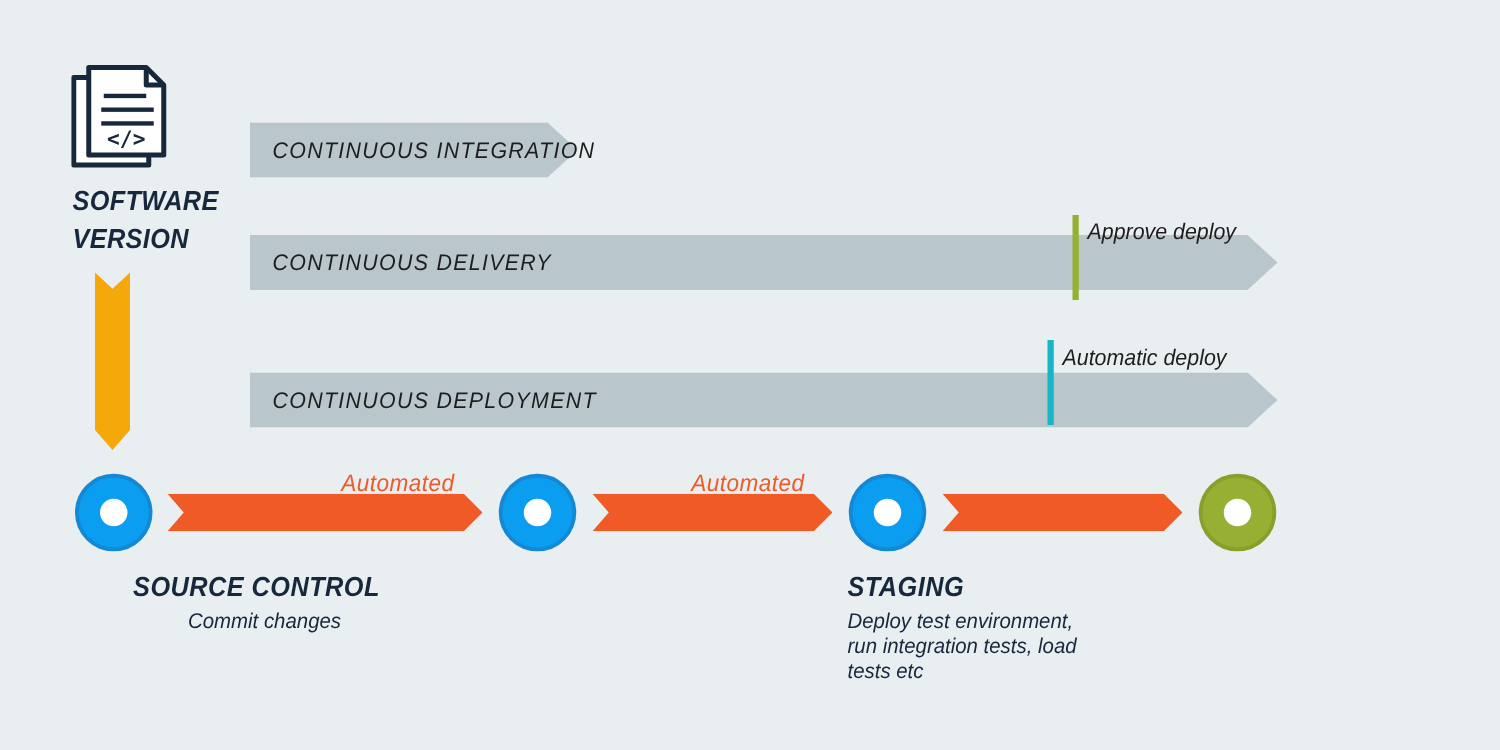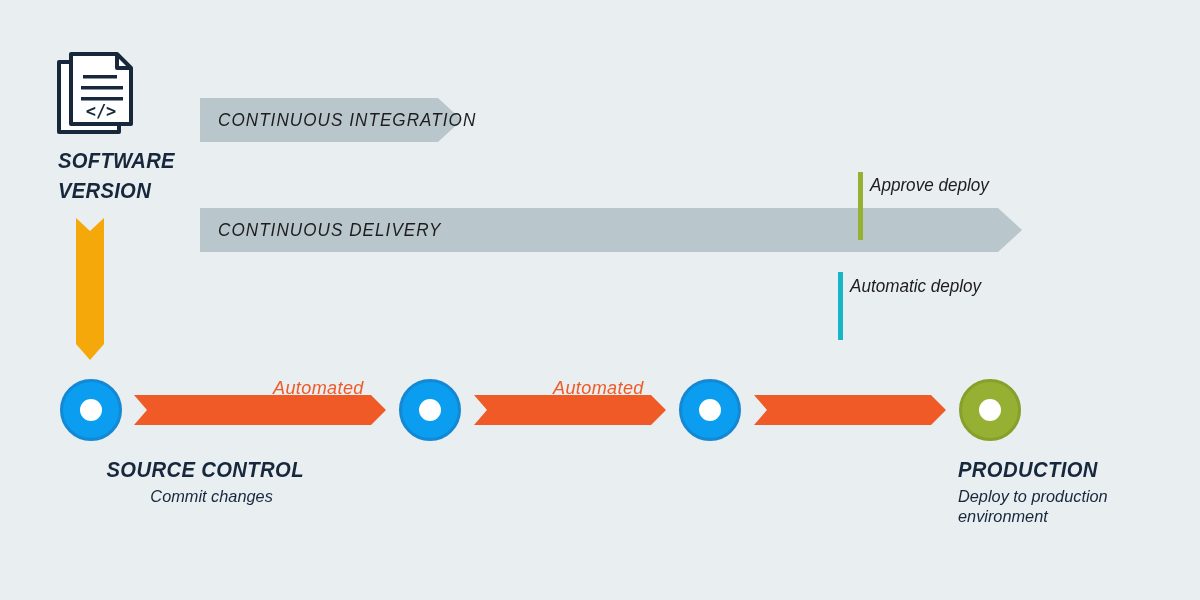--- a/index.html
+++ b/index.html
@@ -78,21 +78,21 @@
     font-style: italic;
     font-size: 18px;
     letter-spacing: 1.1px;
     color: #1d1d1d;
     white-space: nowrap;
     transform: scaleX(0.95);
     transform-origin: left center;
   }
 
   .banner-ci   { left: 200px; top: 98px;  width: 262px; }
-  .banner-cd   { left: 200px; top: 208px; width: 822px; text-align: center; }
+  .banner-cd   { left: 200px; top: 188px; width: 822px; text-align: center; }
   .banner-cdep { left: 200px; top: 298px; width: 822px; }
 
   
   .gate {
     position: absolute;
     width: 5px;
   }
   .gate-approve   { left: 858px; top: 172px; height: 68px; background: #96b033; }
   .gate-automatic { left: 838px; top: 272px; height: 68px; background: #18b4c8; }
 
@@ -217,20 +217,26 @@
     <span class="banner-label">CONTINUOUS INTEGRATION</span>
   </div>
 
   <div class="banner banner-cd">
     <svg width="822" height="44" viewBox="0 0 822 44" preserveAspectRatio="none" xmlns="http://www.w3.org/2000/svg">
       <path d="M0 0 H798 L822 22 L798 44 H0 Z" fill="#b9c6cc"></path>
     </svg>
     <span class="banner-label">CONTINUOUS DELIVERY</span>
   </div>
 
+  <div class="banner banner-cdep">
+    <svg width="822" height="44" viewBox="0 0 822 44" preserveAspectRatio="none" xmlns="http://www.w3.org/2000/svg">
+      <path d="M0 0 H798 L822 22 L798 44 H0 Z" fill="#b9c6cc"></path>
+    </svg>
+    <span class="banner-label">CONTINUOUS DEPLOYMENT</span>
+  </div>
 
   <div class="gate gate-approve"></div>
   <div class="gate-label gate-label-approve">Approve deploy</div>
 
   <div class="gate gate-automatic"></div>
   <div class="gate-label gate-label-automatic">Automatic deploy</div>
 
   <div class="h-arrow h-arrow-1">
     <svg width="252" height="30" viewBox="0 0 252 30" preserveAspectRatio="none" xmlns="http://www.w3.org/2000/svg">
       <path d="M0 0 L13 15 L0 30 L237 30 L252 15 L237 0 Z" fill="#ef5a27"></path>
@@ -255,20 +261,21 @@
   <div class="node node-blue node-2"></div>
   <div class="node node-blue node-3"></div>
   <div class="node node-green node-4"></div>
 
   <div class="stage-caption cap-1">
     <div class="stage-title">SOURCE CONTROL</div>
     <div class="stage-desc">Commit changes</div>
   </div>
 
 
-
-  <div class="stage-caption cap-4">
-    <div class="stage-title">PRODUCTION</div>
-    <div class="stage-desc">Deploy to production
-environment</div>
-  </div>
+  <div class="stage-caption cap-3">
+    <div class="stage-title">STAGING</div>
+    <div class="stage-desc">Deploy test environment,
+run integration tests, load
+tests etc</div>
+  </div>
+
 
 </div>
 
 </body></html>

